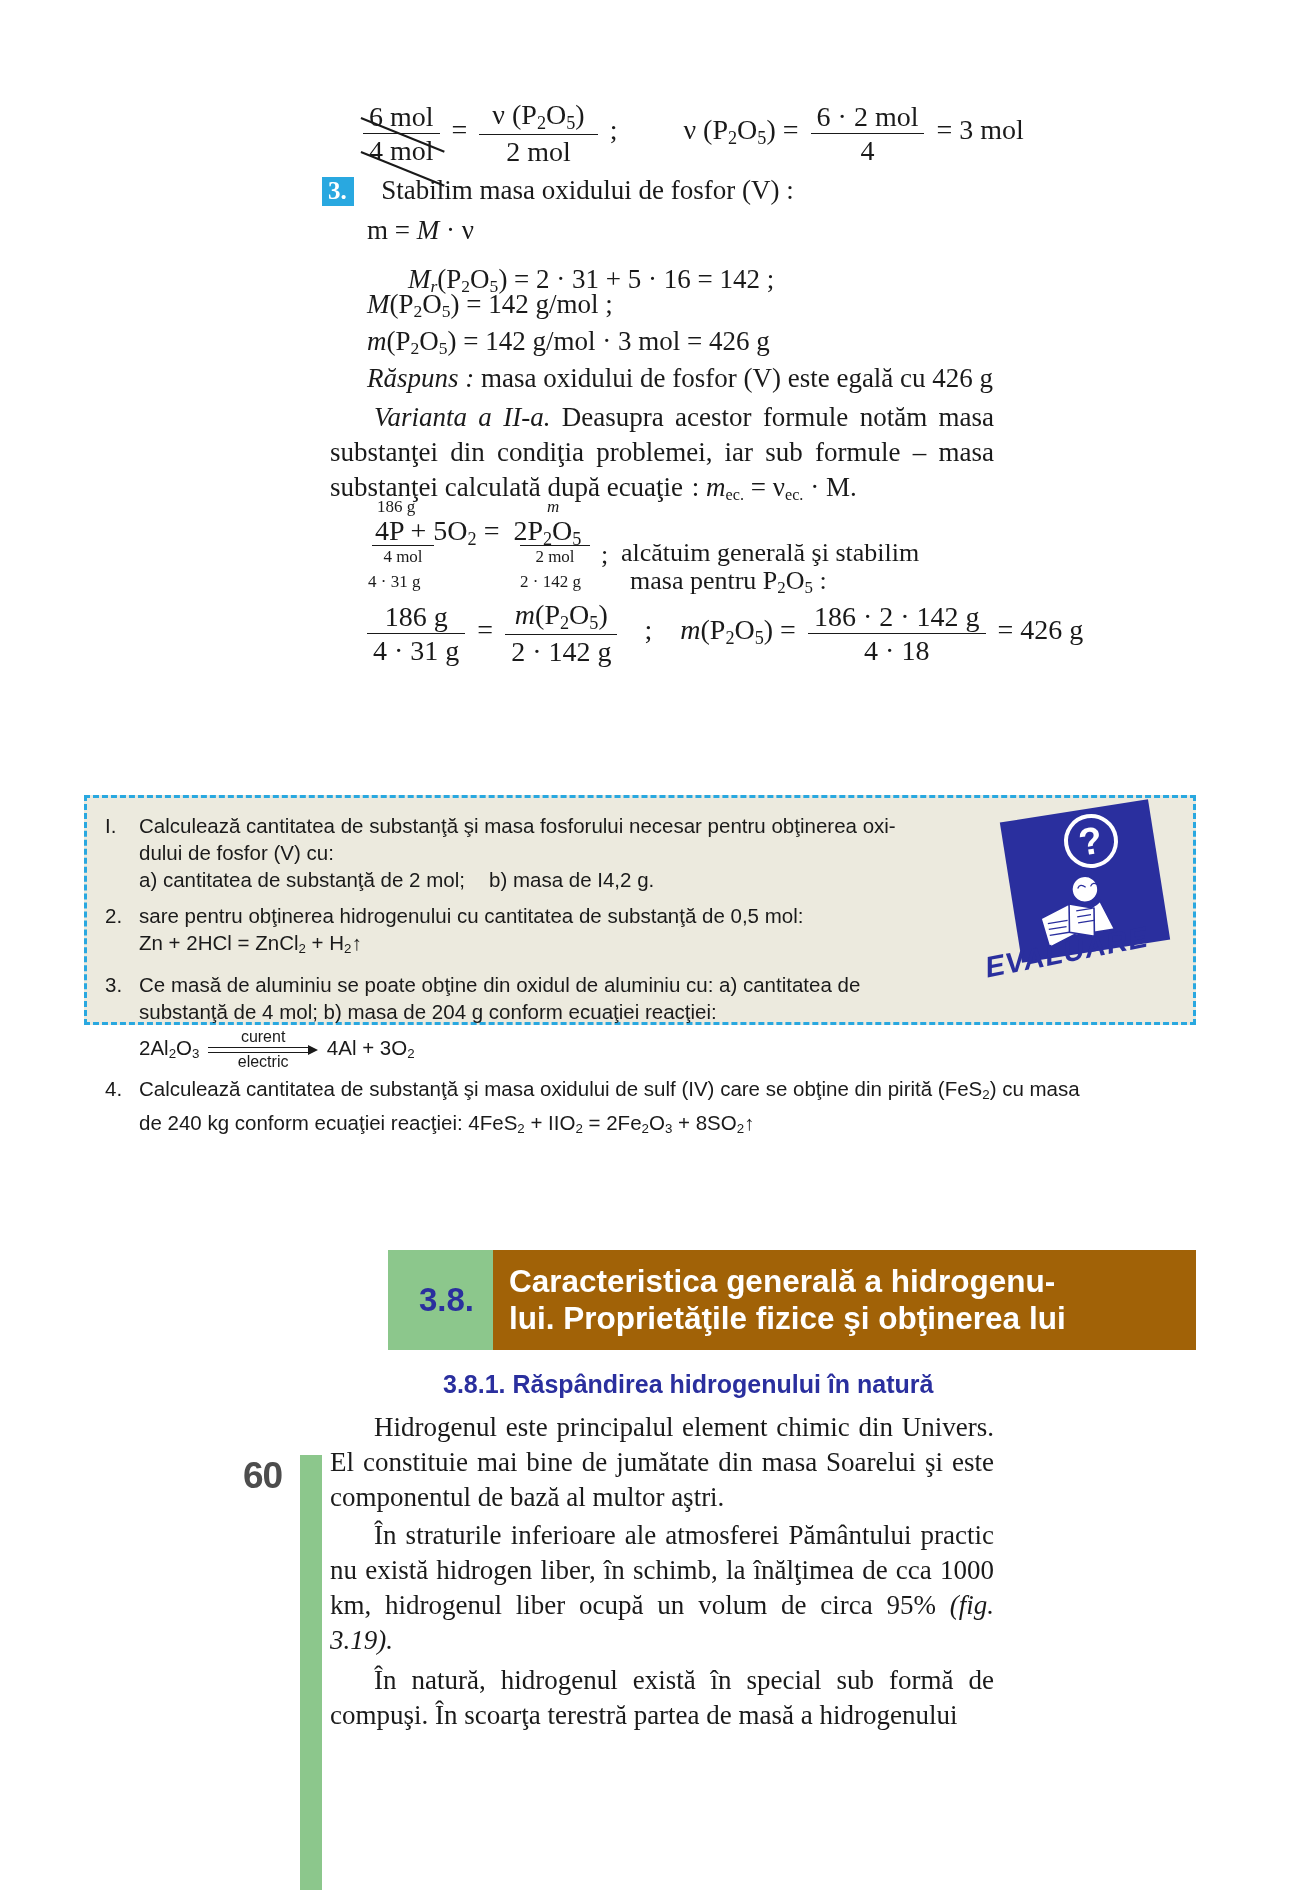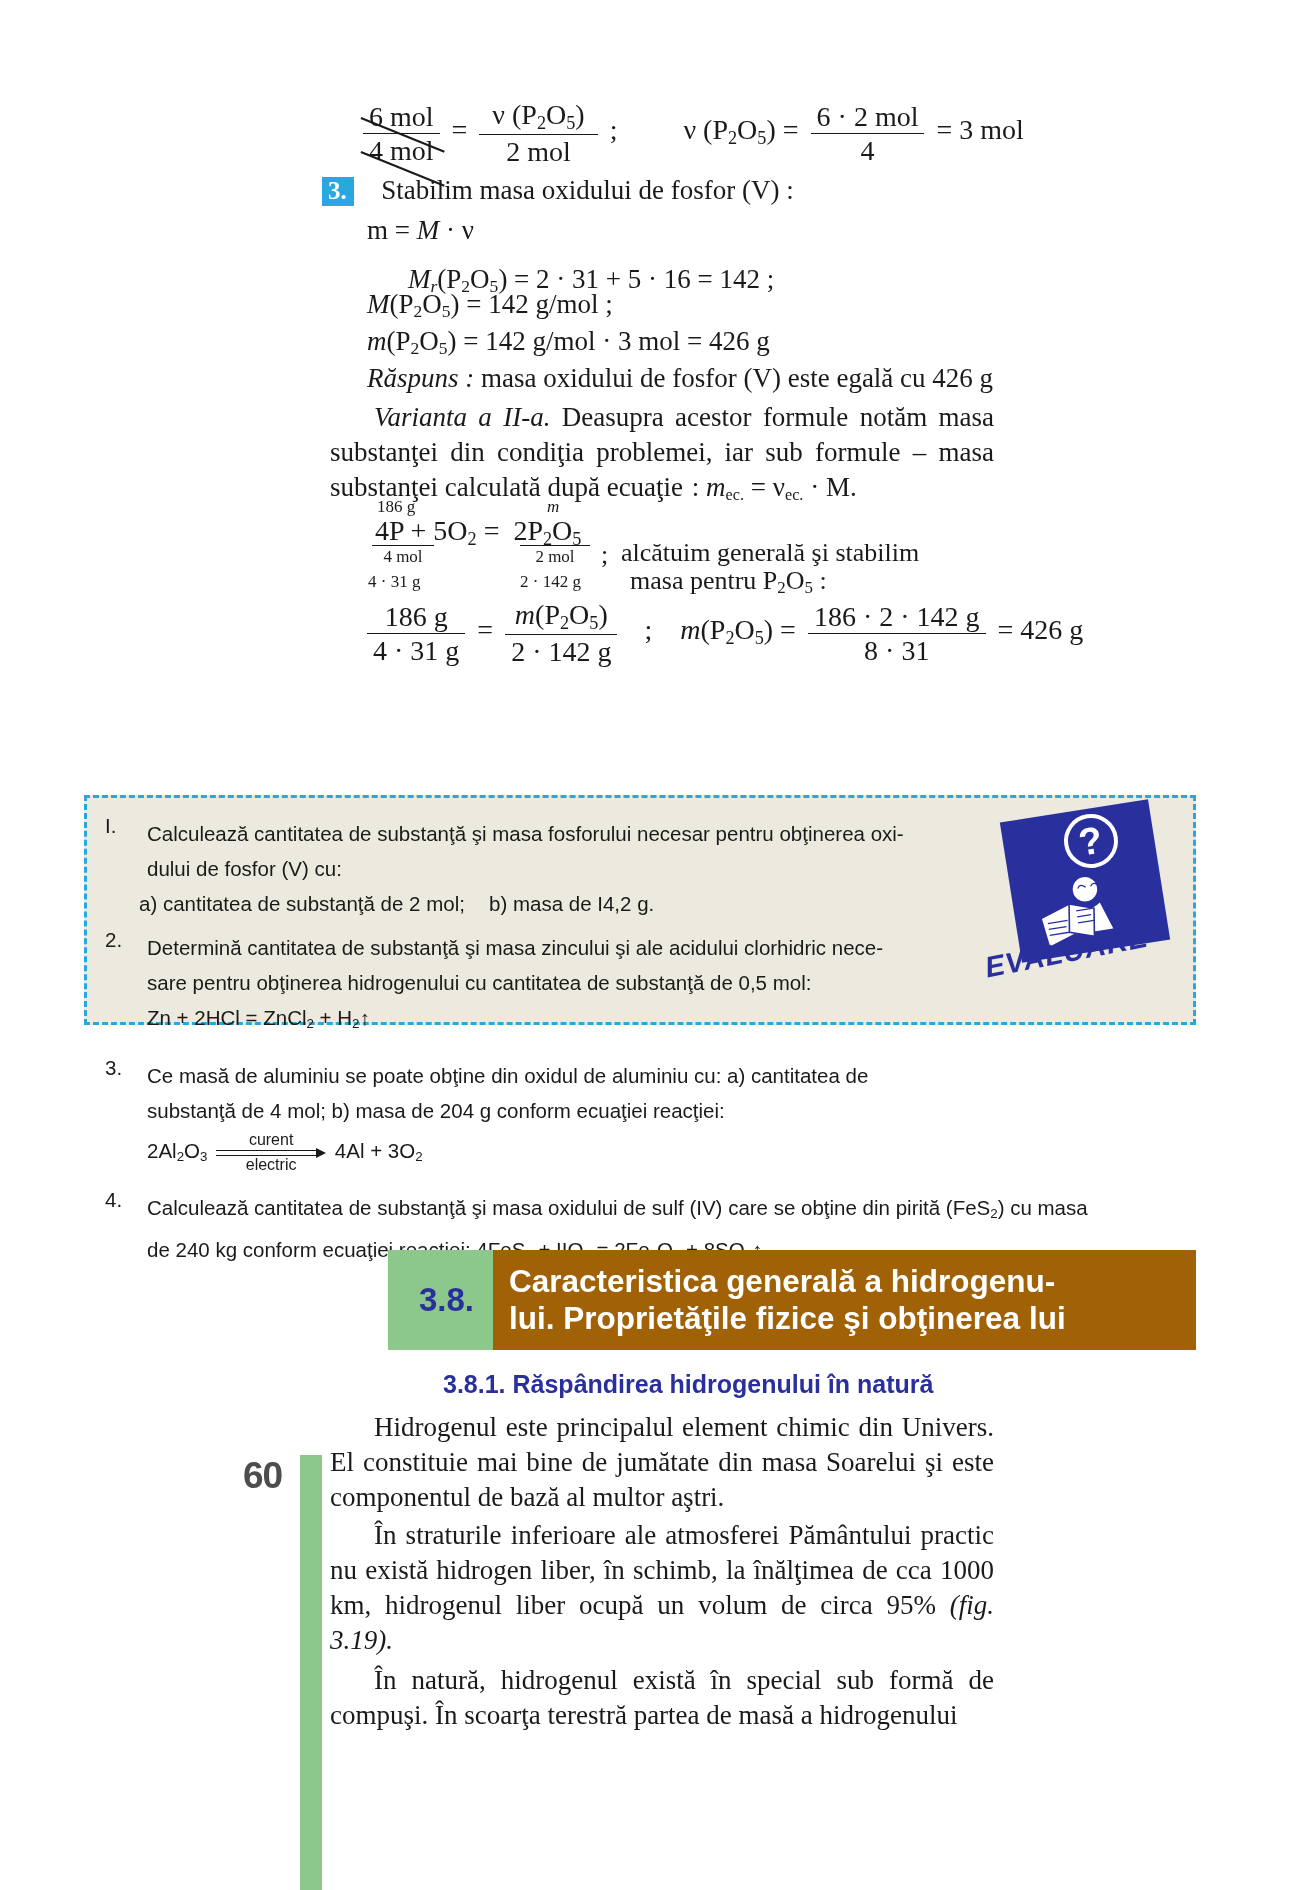--- a/index.html
+++ b/index.html
@@ -94,21 +94,21 @@
     font-size:20.5px;
     line-height:27px;
     color:#1a1a1a;
   }
   .exitem{ display:flex; margin-bottom:9px; }
   .exitem .n{
     flex:0 0 34px; text-align:left;
     font-family:"Liberation Sans", sans-serif;
   }
   .exitem .t{ flex:1 1 auto; }
-  .exitem .t p{ margin:8px; }
+  .exitem .t p{ margin:0; }
   .exrow{ display:flex; }
   .exrow .a{ flex:0 0 350px; }
 
   .arrow-eq{
     display:inline-block; position:relative;
     text-align:center; vertical-align:middle;
     margin:0 3px; width:110px; line-height:1.0;
   }
   .arrow-eq .lbl-top{ display:block; font-size:16px; }
   .arrow-eq .bar{
@@ -279,21 +279,21 @@
     <span class="frac">
       <span class="num"><span class="it">m</span>(P<sub>2</sub>O<sub>5</sub>)</span>
       <span class="den">2 · 142 g</span>
     </span>
     <span style="display:inline-block;width:8px"></span>
     <span>;</span>
     <span style="display:inline-block;width:14px"></span>
     <span><span class="it">m</span>(P<sub>2</sub>O<sub>5</sub>) =</span>
     <span class="frac">
       <span class="num">186 · 2 · 142 g</span>
-      <span class="den">8 · 31</span>
+      <span class="den">4 · 18</span>
     </span>
     <span>= 426 g</span>
   </div>
 
 </div>
 
 <div class="exbox">
   <div class="exbox-inner">
 
     <div class="exitem">
@@ -304,21 +304,20 @@
         <div class="exrow">
           <span class="a">a) cantitatea de substanţă de 2 mol;</span>
           <span>b) masa de I4,2 g.</span>
         </div>
       </div>
     </div>
 
     <div class="exitem">
       <div class="n">2.</div>
       <div class="t">
-        <p>Determină cantitatea de substanţă şi masa zincului şi ale acidului clorhidric nece-</p>
         <p>sare pentru obţinerea hidrogenului cu cantitatea de substanţă de 0,5 mol:</p>
         <p>Zn + 2HCl = ZnCl<sub>2</sub> + H<sub>2</sub>↑</p>
       </div>
     </div>
 
     <div class="exitem">
       <div class="n">3.</div>
       <div class="t">
         <p>Ce masă de aluminiu se poate obţine din oxidul de aluminiu cu: a) cantitatea de</p>
         <p>substanţă de 4 mol; b) masa de 204 g conform ecuaţiei reacţiei:</p>

